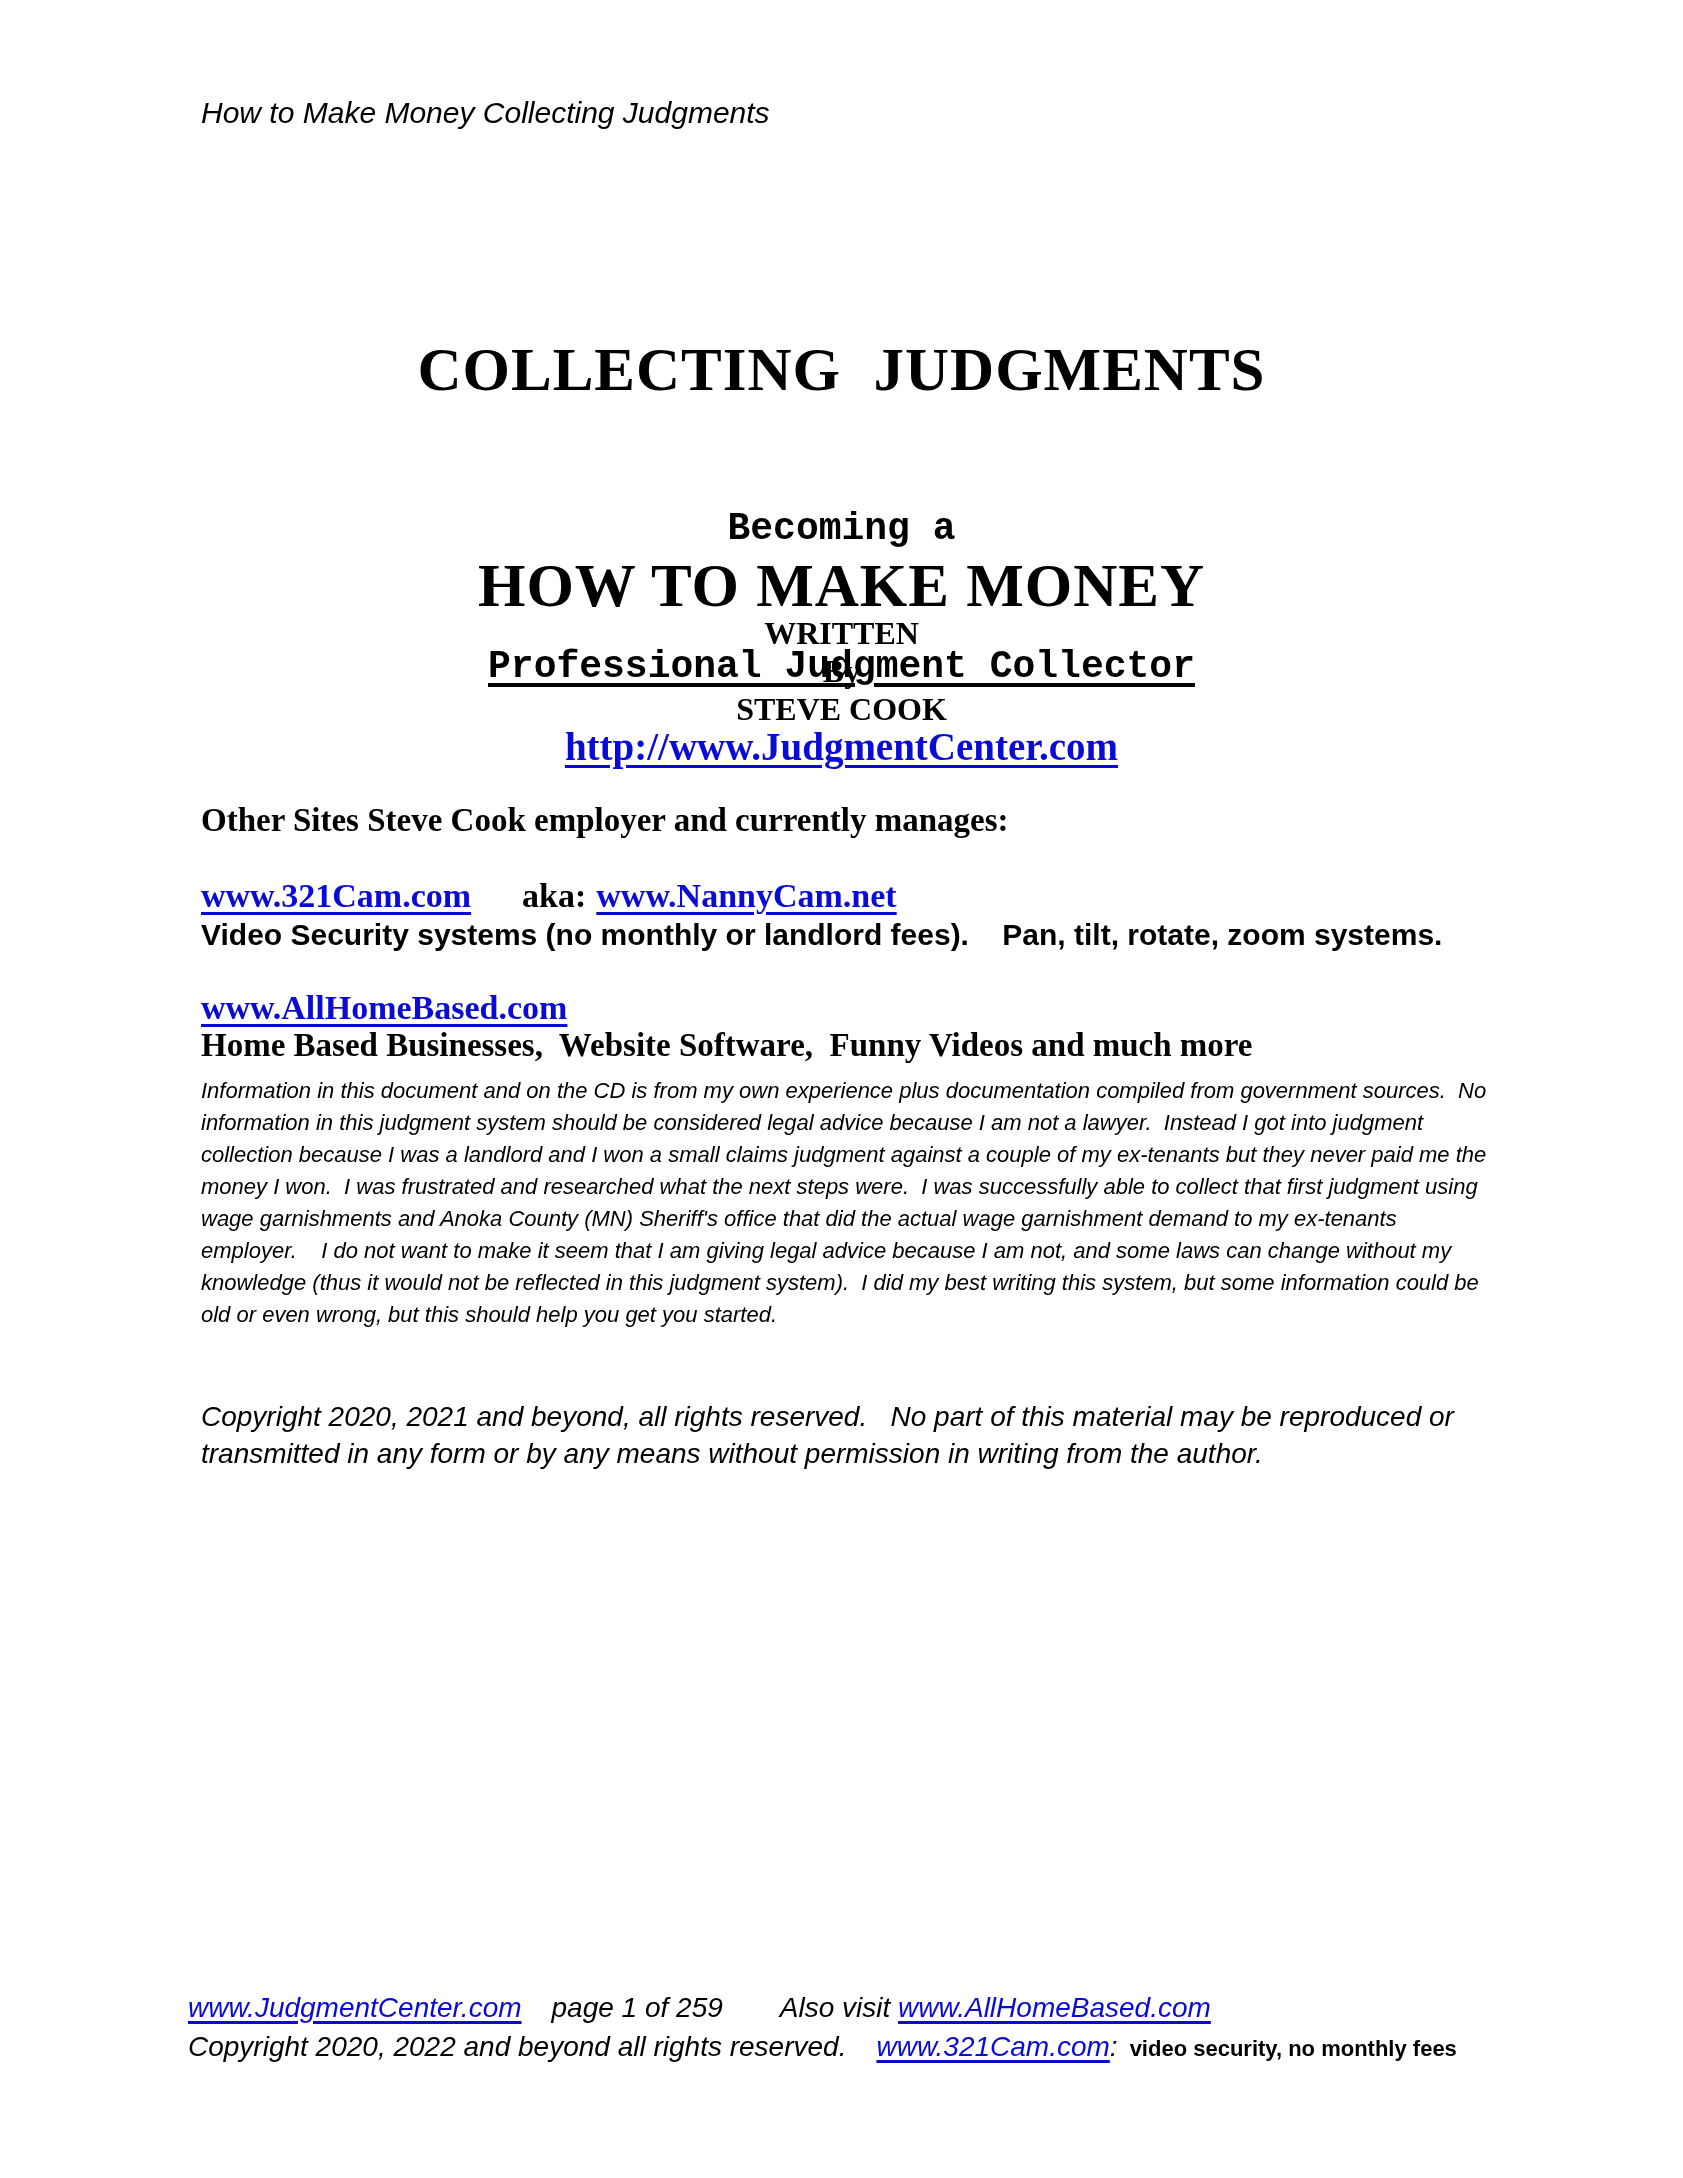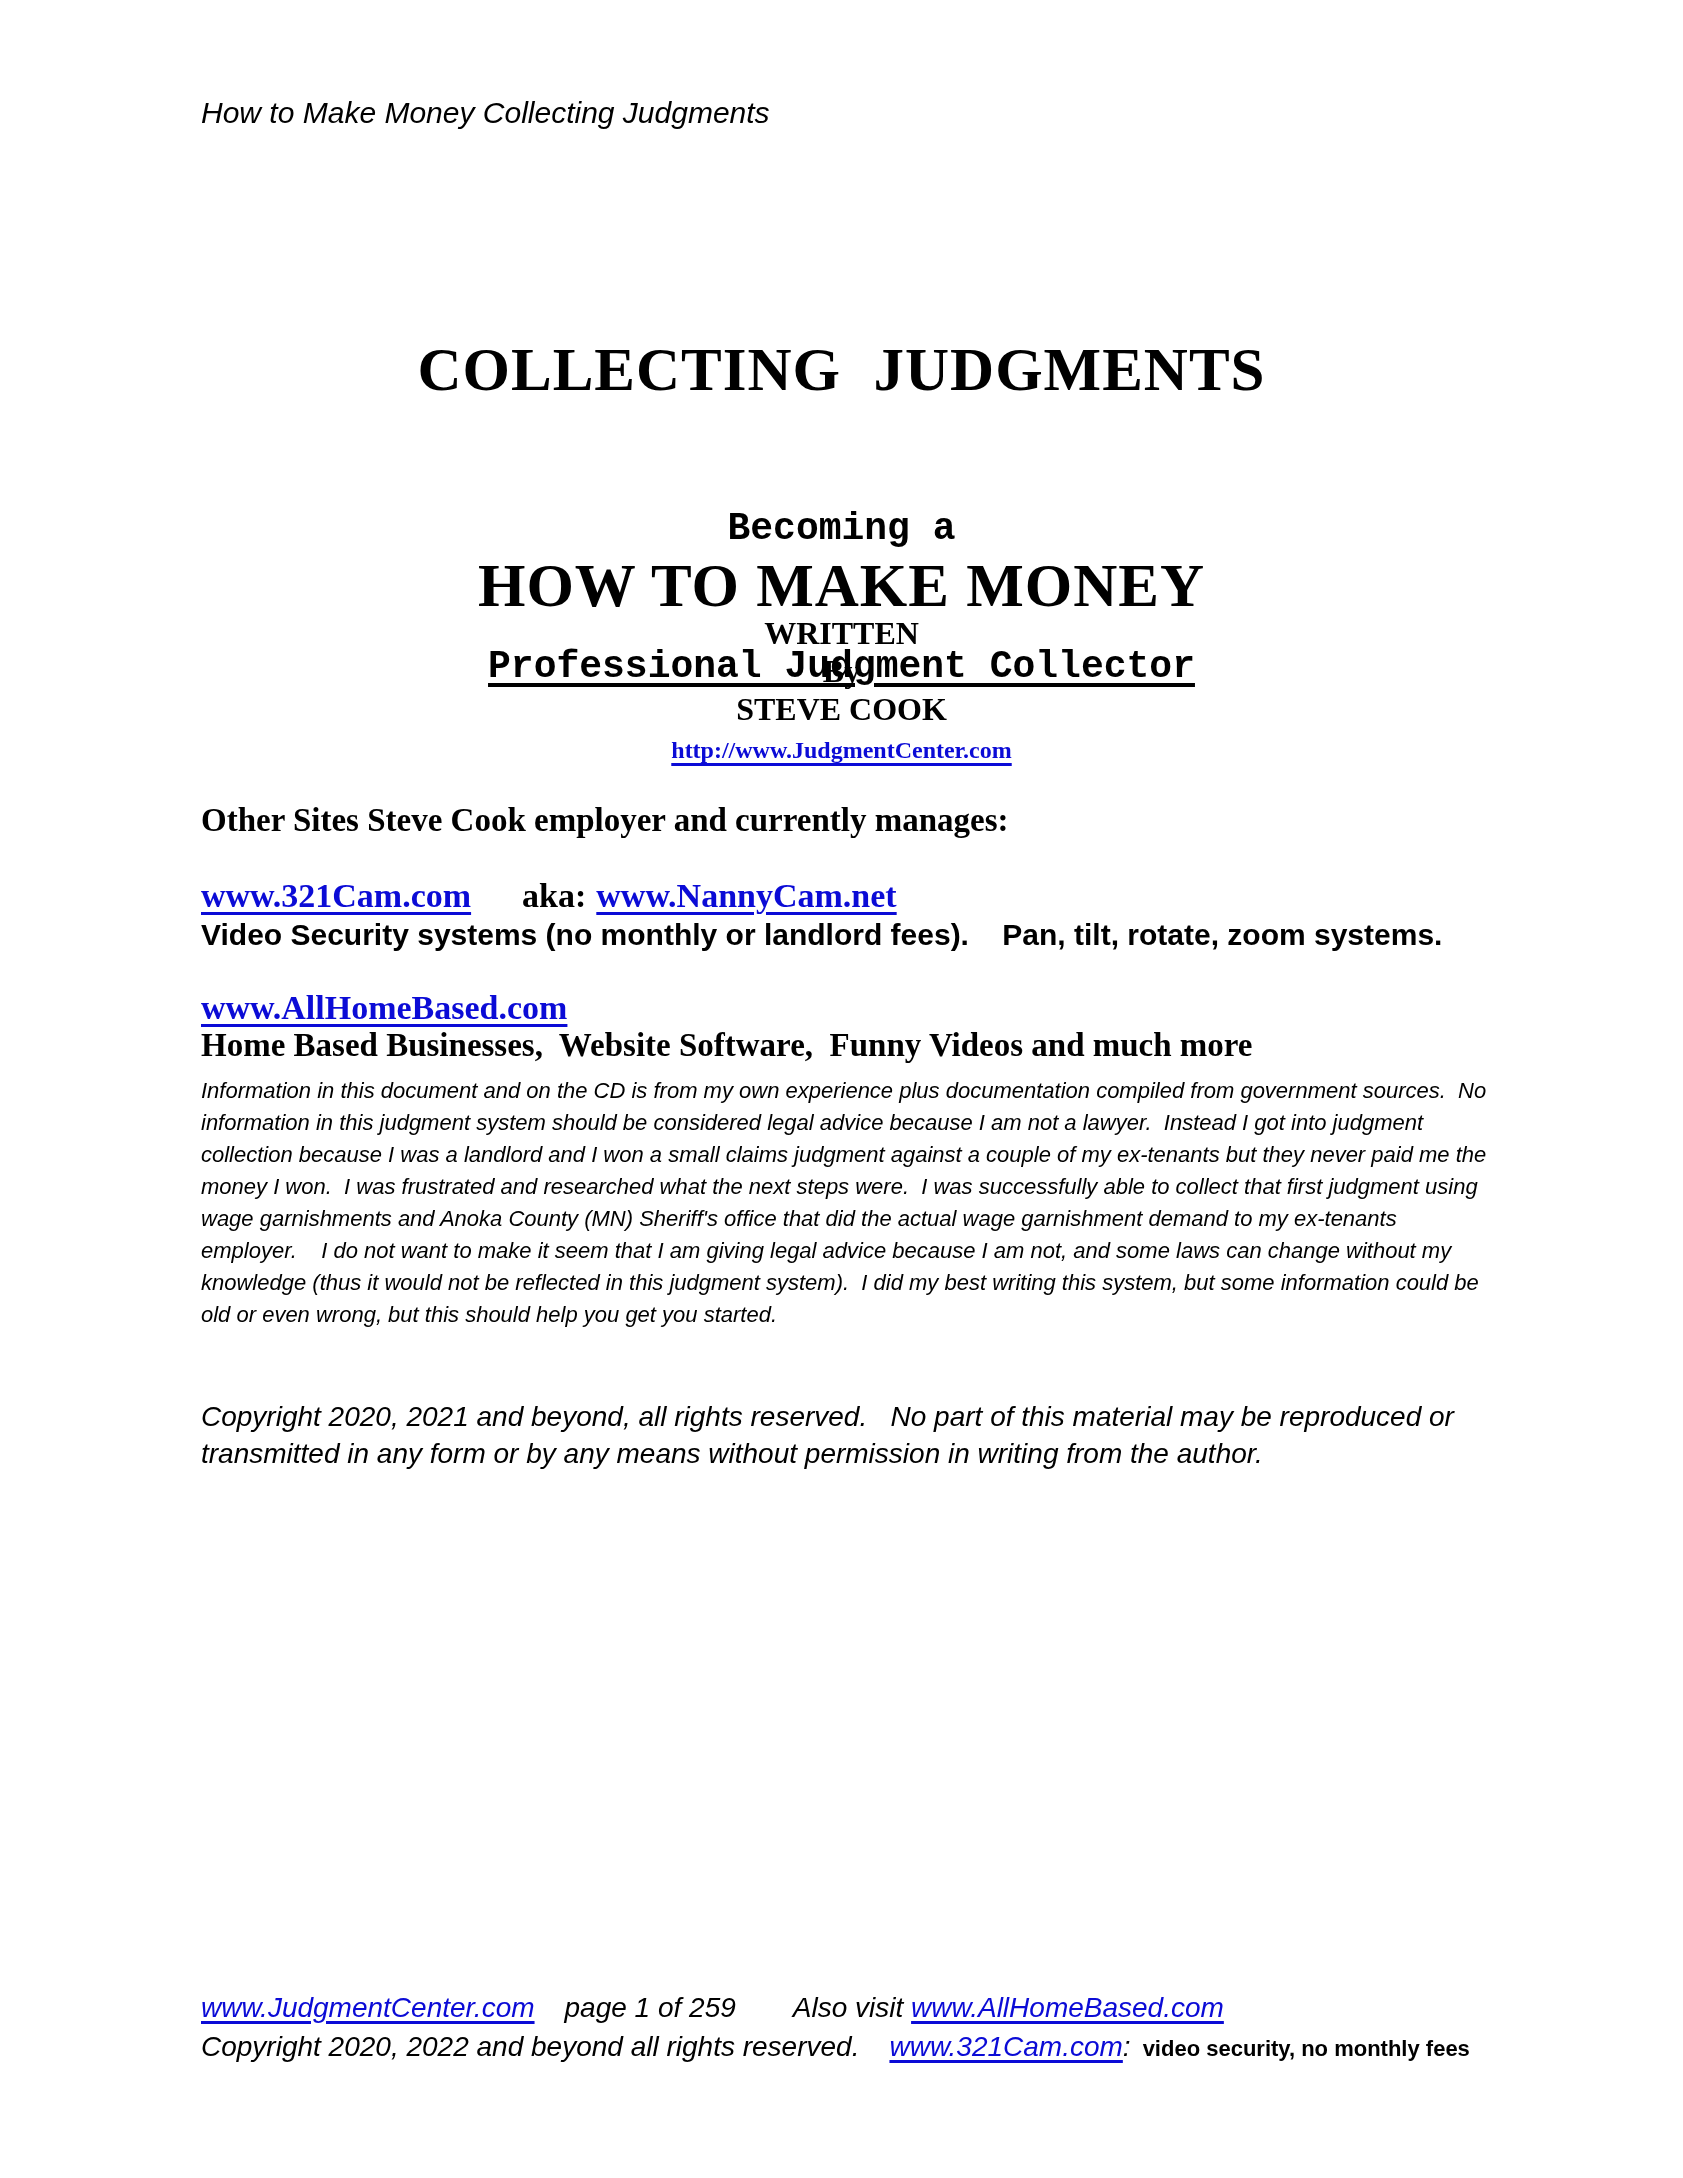--- a/index.html
+++ b/index.html
@@ -37,21 +37,21 @@
   .subtitle .u{
     text-decoration:underline;
     text-decoration-thickness:4px;
     text-underline-offset:6px;
   }
   .byline{
     position:absolute; left:198px; top:614px; width:1287px;
     text-align:center;
     font-weight:bold; font-size:32px; line-height:38px;
   }
-  .byline .site-link{ font-size:24px; }
+  .byline .site-link{ font-size:39px; }
   .link{
     color:#0b0bd6;
     text-decoration:underline;
     text-decoration-thickness:3px;
     text-underline-offset:5px;
     cursor:pointer;
   }
   .other-heading{
     position:absolute; left:201px; top:802px;
     font-weight:bold; font-size:33px;
@@ -84,21 +84,21 @@
     font-style:italic; font-size:22px; line-height:32px;
     white-space:pre-wrap;
   }
   .copyright{
     position:absolute; left:201px; top:1398px; width:1297px;
     font-family:"Liberation Sans", sans-serif;
     font-style:italic; font-size:28px; line-height:37px;
     white-space:pre-wrap;
   }
   .footer{
-    position:absolute; left:201px; top:1988px; width:1386px;
+    position:absolute; left:188px; top:1988px; width:1386px;
     font-family:"Liberation Sans", sans-serif;
     font-style:italic; font-size:28px; line-height:39px;
   }
   .footer .row{ white-space:pre; }
   .footer .flink{
     color:#0b0bd6;
     text-decoration:underline;
     text-decoration-thickness:2.5px;
     text-underline-offset:4px;
     cursor:pointer;

